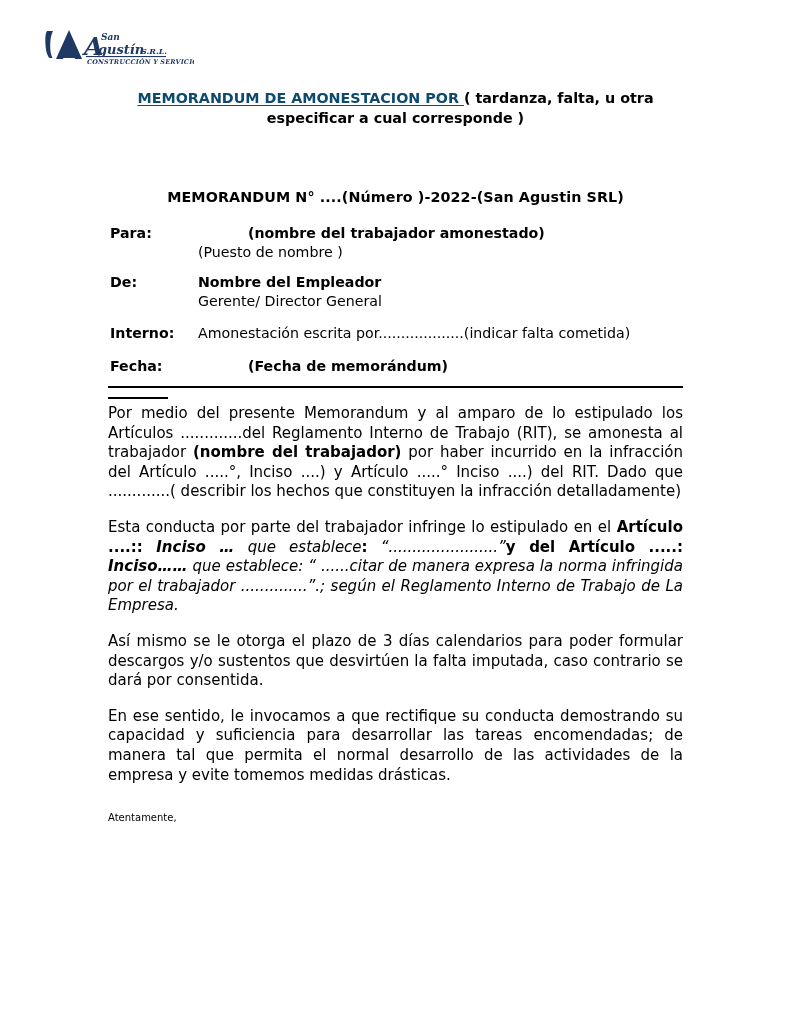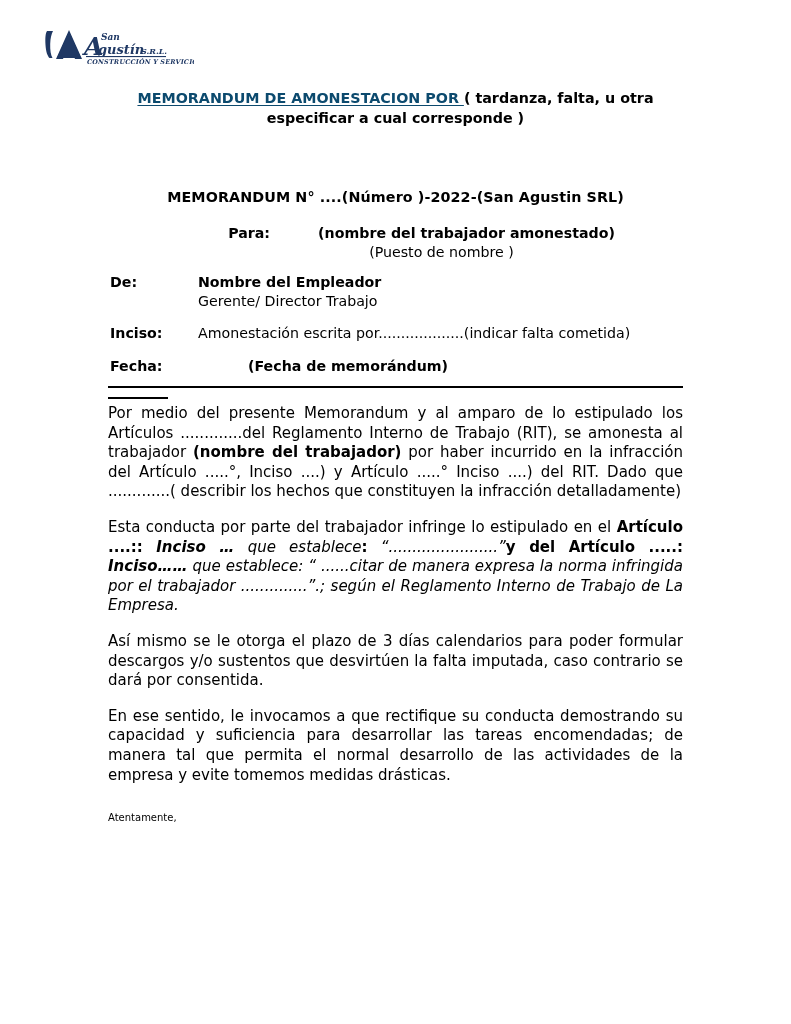--- a/index.html
+++ b/index.html
@@ -75,21 +75,21 @@
     vertical-align: top;
   }
   .fv-bold { font-weight: bold; }
   .field-sub {
     margin-left: 88px;
     font-weight: normal;
     font-size: 14.2px;
     line-height: 19px;
   }
 
-  #row-para  { top: 224px; text-align: center; }
+  #row-para  { top: 224px; }
   #row-de    { top: 273px; }
   #row-asunto{ top: 324px; }
   #row-fecha { top: 357px; }
 
   .lbl-w1 { width: 88px; }
   .lbl-w2 { width: 138px; }
 
   
   .rule-long {
     position: absolute;
@@ -165,25 +165,25 @@
 
 <div class="memo-number">MEMORANDUM  N° ....(Número )-2022-(San Agustin SRL)</div>
 
 <div class="field-row" id="row-para">
   <span class="field-label lbl-w2">Para:</span><span class="field-value fv-bold">(nombre del trabajador amonestado)</span>
   <div class="field-sub">(Puesto de nombre  )</div>
 </div>
 
 <div class="field-row" id="row-de">
   <span class="field-label lbl-w1">De:</span><span class="field-value fv-bold">Nombre del Empleador</span>
-  <div class="field-sub">Gerente/ Director Trabajo</div>
+  <div class="field-sub">Gerente/ Director General</div>
 </div>
 
 <div class="field-row" id="row-asunto">
-  <span class="field-label lbl-w1">Inciso:</span><span class="field-value">Amonestación escrita por...................(indicar falta cometida)</span>
+  <span class="field-label lbl-w1">Interno:</span><span class="field-value">Amonestación escrita por...................(indicar falta cometida)</span>
 </div>
 
 <div class="field-row" id="row-fecha">
   <span class="field-label lbl-w2">Fecha:</span><span class="field-value fv-bold">(Fecha de memorándum)</span>
 </div>
 
 <div class="rule-long"></div>
 <div class="rule-short"></div>
 
 <div class="body-wrap">

